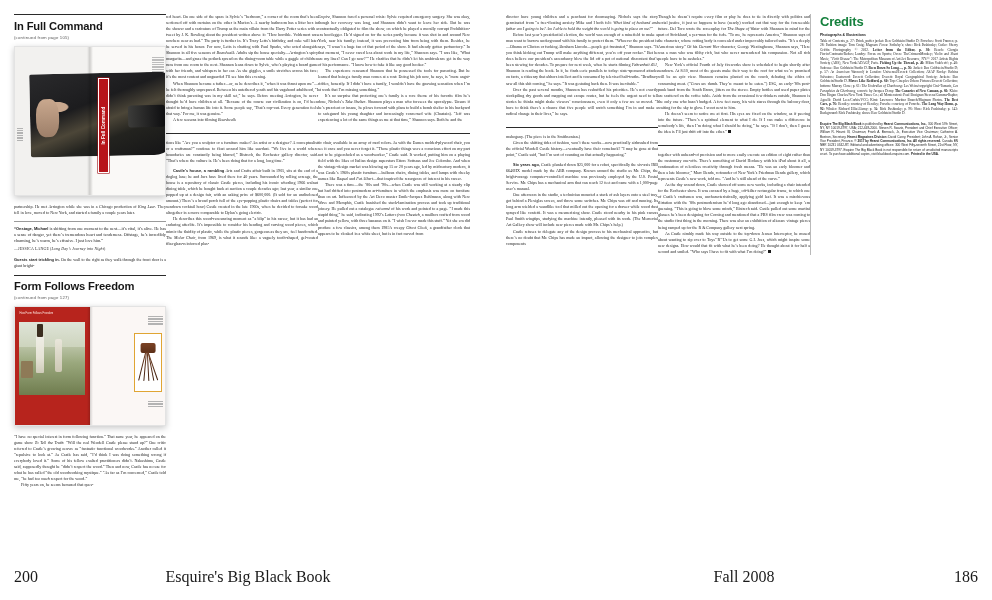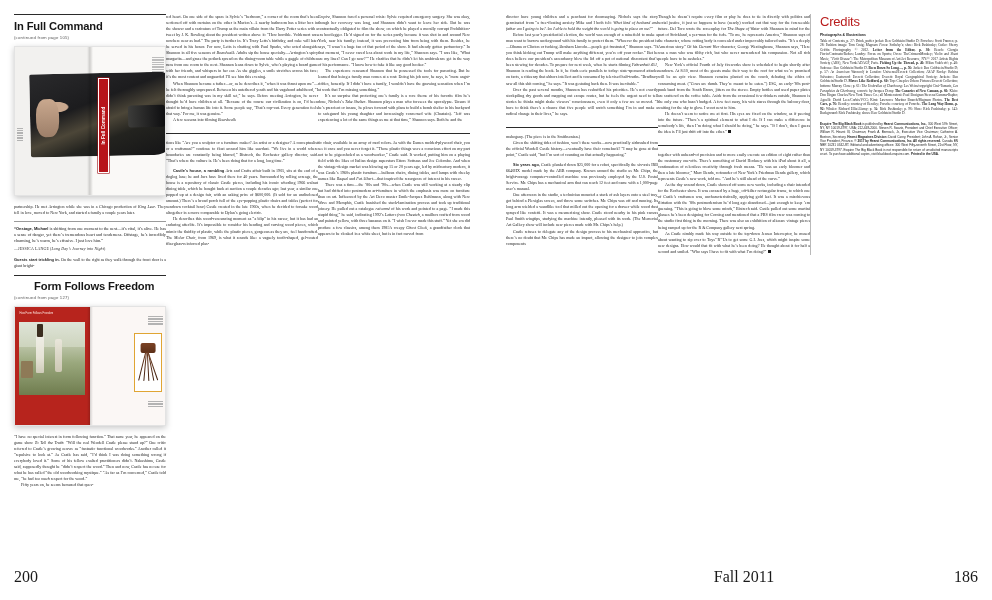--- a/index.html
+++ b/index.html
@@ -185,22 +185,22 @@
   p.quote {
     font-size:4.25px; line-height:6.3px; text-align:justify;
     margin:0; font-family:"Liberation Serif", serif;
   }
   .quote-attr {
     font-size:3.9px; margin:2px 0 0 0; letter-spacing:0.04em; color:#2a2a2a;
   }
 
   
   .credits-title {
-    font-family:"Liberation Sans", sans-serif; font-weight:normal;
-    font-size:13px; letter-spacing:-0.015em; margin:0 0 4px 0; color:#b91c1c;
+    font-family:"Liberation Sans", sans-serif; font-weight:bold;
+    font-size:13px; letter-spacing:-0.015em; margin:0 0 4px 0; color:#15803d;
   }
   .credits-kicker {
     font-family:"Liberation Sans", sans-serif; font-weight:bold;
     font-size:3.5px; margin:0 0 1.5px 0; color:#222;
   }
   p.credits-body {
     font-size:3.45px; line-height:4.55px; text-align:justify;
     margin:0 0 3.5px 0; color:#222;
   }
   p.credits-fine {
@@ -287,21 +287,21 @@
         <div class="quote-block">
           <div class="quote-rule-top"></div>
           <p class="quote"><span class="lead">“Onstage, Michael</span><span> is shifting from one moment to the next—it’s vital, it’s alive. He has a sense of danger, yet there’s tremendous heart and tenderness. Offstage, he’s incredibly charming, he’s warm, he’s effusive. I just love him.”</span></p>
           <p class="quote-attr"><span>—JESSICA LANGE (</span><span class="it">Long Day’s Journey into Night</span><span>)</span></p>
         </div>
 
         <p class="body noind"><span class="lead">Guests start trickling in.</span><span> On the wall to the right as they walk through the front door is a giant bright-</span></p>
 
         <div class="quote-rule-bot" style="margin-top:6px;"></div>
 
-        <h1 class="art-title" style="margin-top:5px;margin-left:20px;">Form Follows Freedom</h1>
+        <h1 class="art-title" style="margin-top:5px;">Form Follows Freedom</h1>
         <div class="art-sub">(continued from page 127)</div>
 
         <div class="thumb t2">
           <div class="thumb-inner">
             <div class="spread-img">
               <div class="half half-l">
                 <div class="ffbook-head">How Form Follows Freedom</div>
                 <div class="photo-field">
                   <div class="sky"></div>
                   <div class="cart"></div>
@@ -361,20 +361,21 @@
         <p class="body"><span>It’s no surprise that protecting one’s family is a core theme of his favorite film he’s done, Nichols’s </span><span class="it">Take Shelter</span><span>. Shannon plays a man who foresees the apocalypse. Unsure if he’s prescient or insane, he plows forward with plans to build a bomb shelter in his backyard to safeguard his young daughter and increasingly concerned wife (Chastain). “Jeff was experiencing a lot of the same things as me at that time,” Shannon says. Both he and the</span></p>
 
         <div class="quote-rule-bot" style="margin-top:10px;"></div>
 
         <p class="body noind" style="margin-top:6px;"><span>tic chair, available in an array of mod colors. As with the Eames molded-plywood chair, you see it once and you never forget it. “Those plastic things were a conscious effort on my part not to be pigeonholed as a woodworker,” Castle said. It worked, putting him on a playing field with the likes of Italian design superstars Ettore Sottsass and Joe Colombo. And when the vintage-design market was blowing up 15 or 20 years ago, led by midcentury modern, it was Castle’s 1960s plastic furniture—bulbous chairs, dining tables, and lamps with cheeky names like </span><span class="it">Raquel</span><span> and </span><span class="it">Fat Albert</span><span>—that inspired the resurgence of interest in his career.</span></p>
         <p class="body"><span>There was a time—the ’80s and ’90s—when Castle was still working at a steady clip but had drifted into postmodern art-furniture in which the emphasis was more on furniture than on art. Influenced by the Art Deco master Emile-Jacques Ruhlmann, along with New Wave and Memphis, Castle banished the stack-lamination process and took up traditional joinery. He pulled out a catalogue </span><span class="it">raisonné</span><span> of his work and pointed to a page. “I made this stupid thing,” he said, indicating 1992’s </span><span class="it">Letters from Cheetah</span><span>, a mailbox crafted from wood and painted yellow, with three bananas on it. “I wish I never made this stuff.” Yet she era did produce a few classics, among them 1985’s creepy </span><span class="it">Ghost Clock</span><span>, a grandfather clock that appears to be cloaked in a white sheet, but is in fact carved from</span></p>
       </div>
     </div>
 
     <div class="pg-left">200</div>
+    <div class="folio-center">Esquire's Big Black Book</div>
   </div>
 
   <div class="page page-right">
     <div class="cols">
 
       <div class="col">
         <p class="body noind"><span>director have young children and a penchant for doomsaying. Nichols says the story germinated from “a free-floating anxiety Mike and I both felt: </span><span class="it">What kind of husband and father am I going to be? Am I able to hold the weight the world is going to place on me?</span><span>”</span></p>
         <p class="body"><span>Before last year’s presidential election, the world was enough of a minefield to make a man want to burrow underground with his family to protect them. “Whoever the president is—Obama or Clinton or fucking Abraham Lincoln—people get frustrated,” Shannon says. “If you think kicking out Trump will make anything different, you’re off your rocker.” But he does believe our president’s ascendancy blew the lid off a pot of national discontent that’s been stewing for decades. To prepare for next week, when he starts filming </span><span class="it">Fahrenheit 451</span><span>, Shannon is reading the book. In it, he finds eerie parallels to today: state-sponsored attacks on facts, a citizenry that abhors intellect and is consumed by televised half-truths. “Bradbury saw all this shit coming,” he says. “It was gestating back then. It was inevitable.”</span></p>
         <p class="body">Over the past several months, Shannon has reshuffled his priorities. He’s not exactly stockpiling dry goods and mapping out escape routes, but he feels the urgent need to tell stories he thinks might shake viewers’ consciousness, even if only a few are so moved. “I have to think there’s a chance that five people will watch something I’m in and make a radical change in their lives,” he says.</p>
 
@@ -402,17 +403,17 @@
       <div class="col-credits">
         <h1 class="credits-title">Credits</h1>
         <div class="credits-kicker">Photographs &amp; Illustrations</div>
 
         <p class="credits-body"><span>Table of Contents, p. 27: Drink, puffer jacket: Ben Goldstein/Studio D; Porsches: Scott Frances; p. 28: Fashion image: Tom Craig; </span><span class="it">Magnum Force</span><span>: Sotheby’s; shoe: Rick Pushinsky; Cutler: Sherry Griffin Photography © 2012. </span><span class="cb">Letter from the Editor, p. 30:</span><span> Beach: Giorgia Fiorio/Contrasto/Redux; Landry: Focus on Sports; Oven: TheCrimsonMonkey; </span><span class="it">Violin and Sheet Music, “Petit Oiseau”</span><span>: The Metropolitan Museum of Art/Art Resource, NY/© 2017 Artists Rights Society (ARS), New York/ADAGP, Paris. </span><span class="cb">Picking Up the Thread, p. 46:</span><span> Milan Vukčević; p. 48: Suitcase: Ben Goldstein/Studio D. </span><span class="cb">Been Down So Long…, p. 56:</span><span> Jacket: Ben Goldstein/Studio D; p. 57: </span><span class="it">An American Werewolf in London</span><span>: Universal/Everett Collection; ASAP Rocky: Robins Salvatore; Eastwood: Everett Collection; Everett: Royal Geographical Society; Jackets: Ben Goldstein/Studio D. </span><span class="cb">Moves Like Redford, p. 60:</span><span> Top: Cineplex Odeon Pictures/Everett Collection; bottom: Murray Close; p. 61: </span><span class="it">The Umbrellas of Cherbourg</span><span>: Les Weiss/copyright Ciné-Tamaris, </span><span class="it">Les Parapluies de Cherbourg</span><span>, a movie by Jacques Demy. </span><span class="cb">The Canaries of New Canaan, p. 66:</span><span> Klein: Don Hogan Charles/New York Times Co.; all Montecatoni: Paul Bozignac/Stevens/Gamma-Rapho; Agnelli: David Lees/Corbis/VCG; Kirst: Lawrence Martino Branch/Magnum Photos. </span><span class="cb">The Best Cars, p. 76:</span><span> Bentley: courtesy of Bentley; Porsche: courtesy of Porsche. </span><span class="cb">The Long Way Home, p. 92:</span><span> Whaler: Richard Ellis/Alamy; p. 94: Rick Pushinsky; p. 96: Shoe: Rick Pushinsky; p. 143: Background: Rick Pushinsky; shoes: Ben Goldstein/Studio D.</span></p>
 
         <p class="credits-fine" style="margin-top:6px;"><span class="cb">Esquire The Big Black Book</span><span> is published by </span><span class="cb">Hearst Communications, Inc.</span><span>, 300 West 57th Street, NY, NY 10019-3797, USA; 212-649-2000. Steven R. Swartz, President and Chief Executive Officer; William R. Hearst III, Chairman; Frank A. Bennack, Jr., Executive Vice Chairman; Catherine A. Bostron, Secretary. </span><span class="cb">Hearst Magazines Division:</span><span> David Carey, President; John A. Rohan, Jr., Senior Vice President, Finance. </span><span class="cb">© 2017 by Hearst Communications, Inc. All rights reserved.</span><span> Canada BN NBR 10231 0342-RT. Editorial and advertising offices: 300 West Fifty-seventh Street, 21st Floor, NY, NY 10019-3797. Esquire The Big Black Book is not responsible for return of unsolicited manuscripts or art. To purchase additional copies, visit blackbook.esquire.com. </span><span class="cb">Printed in the USA.</span></p>
       </div>
     </div>
 
-    <div class="folio-center">Fall 2011</div>
+    <div class="folio-center">Fall 2008</div>
     <div class="pg-right">186</div>
   </div>
 
 </div>
 
 </body></html>

